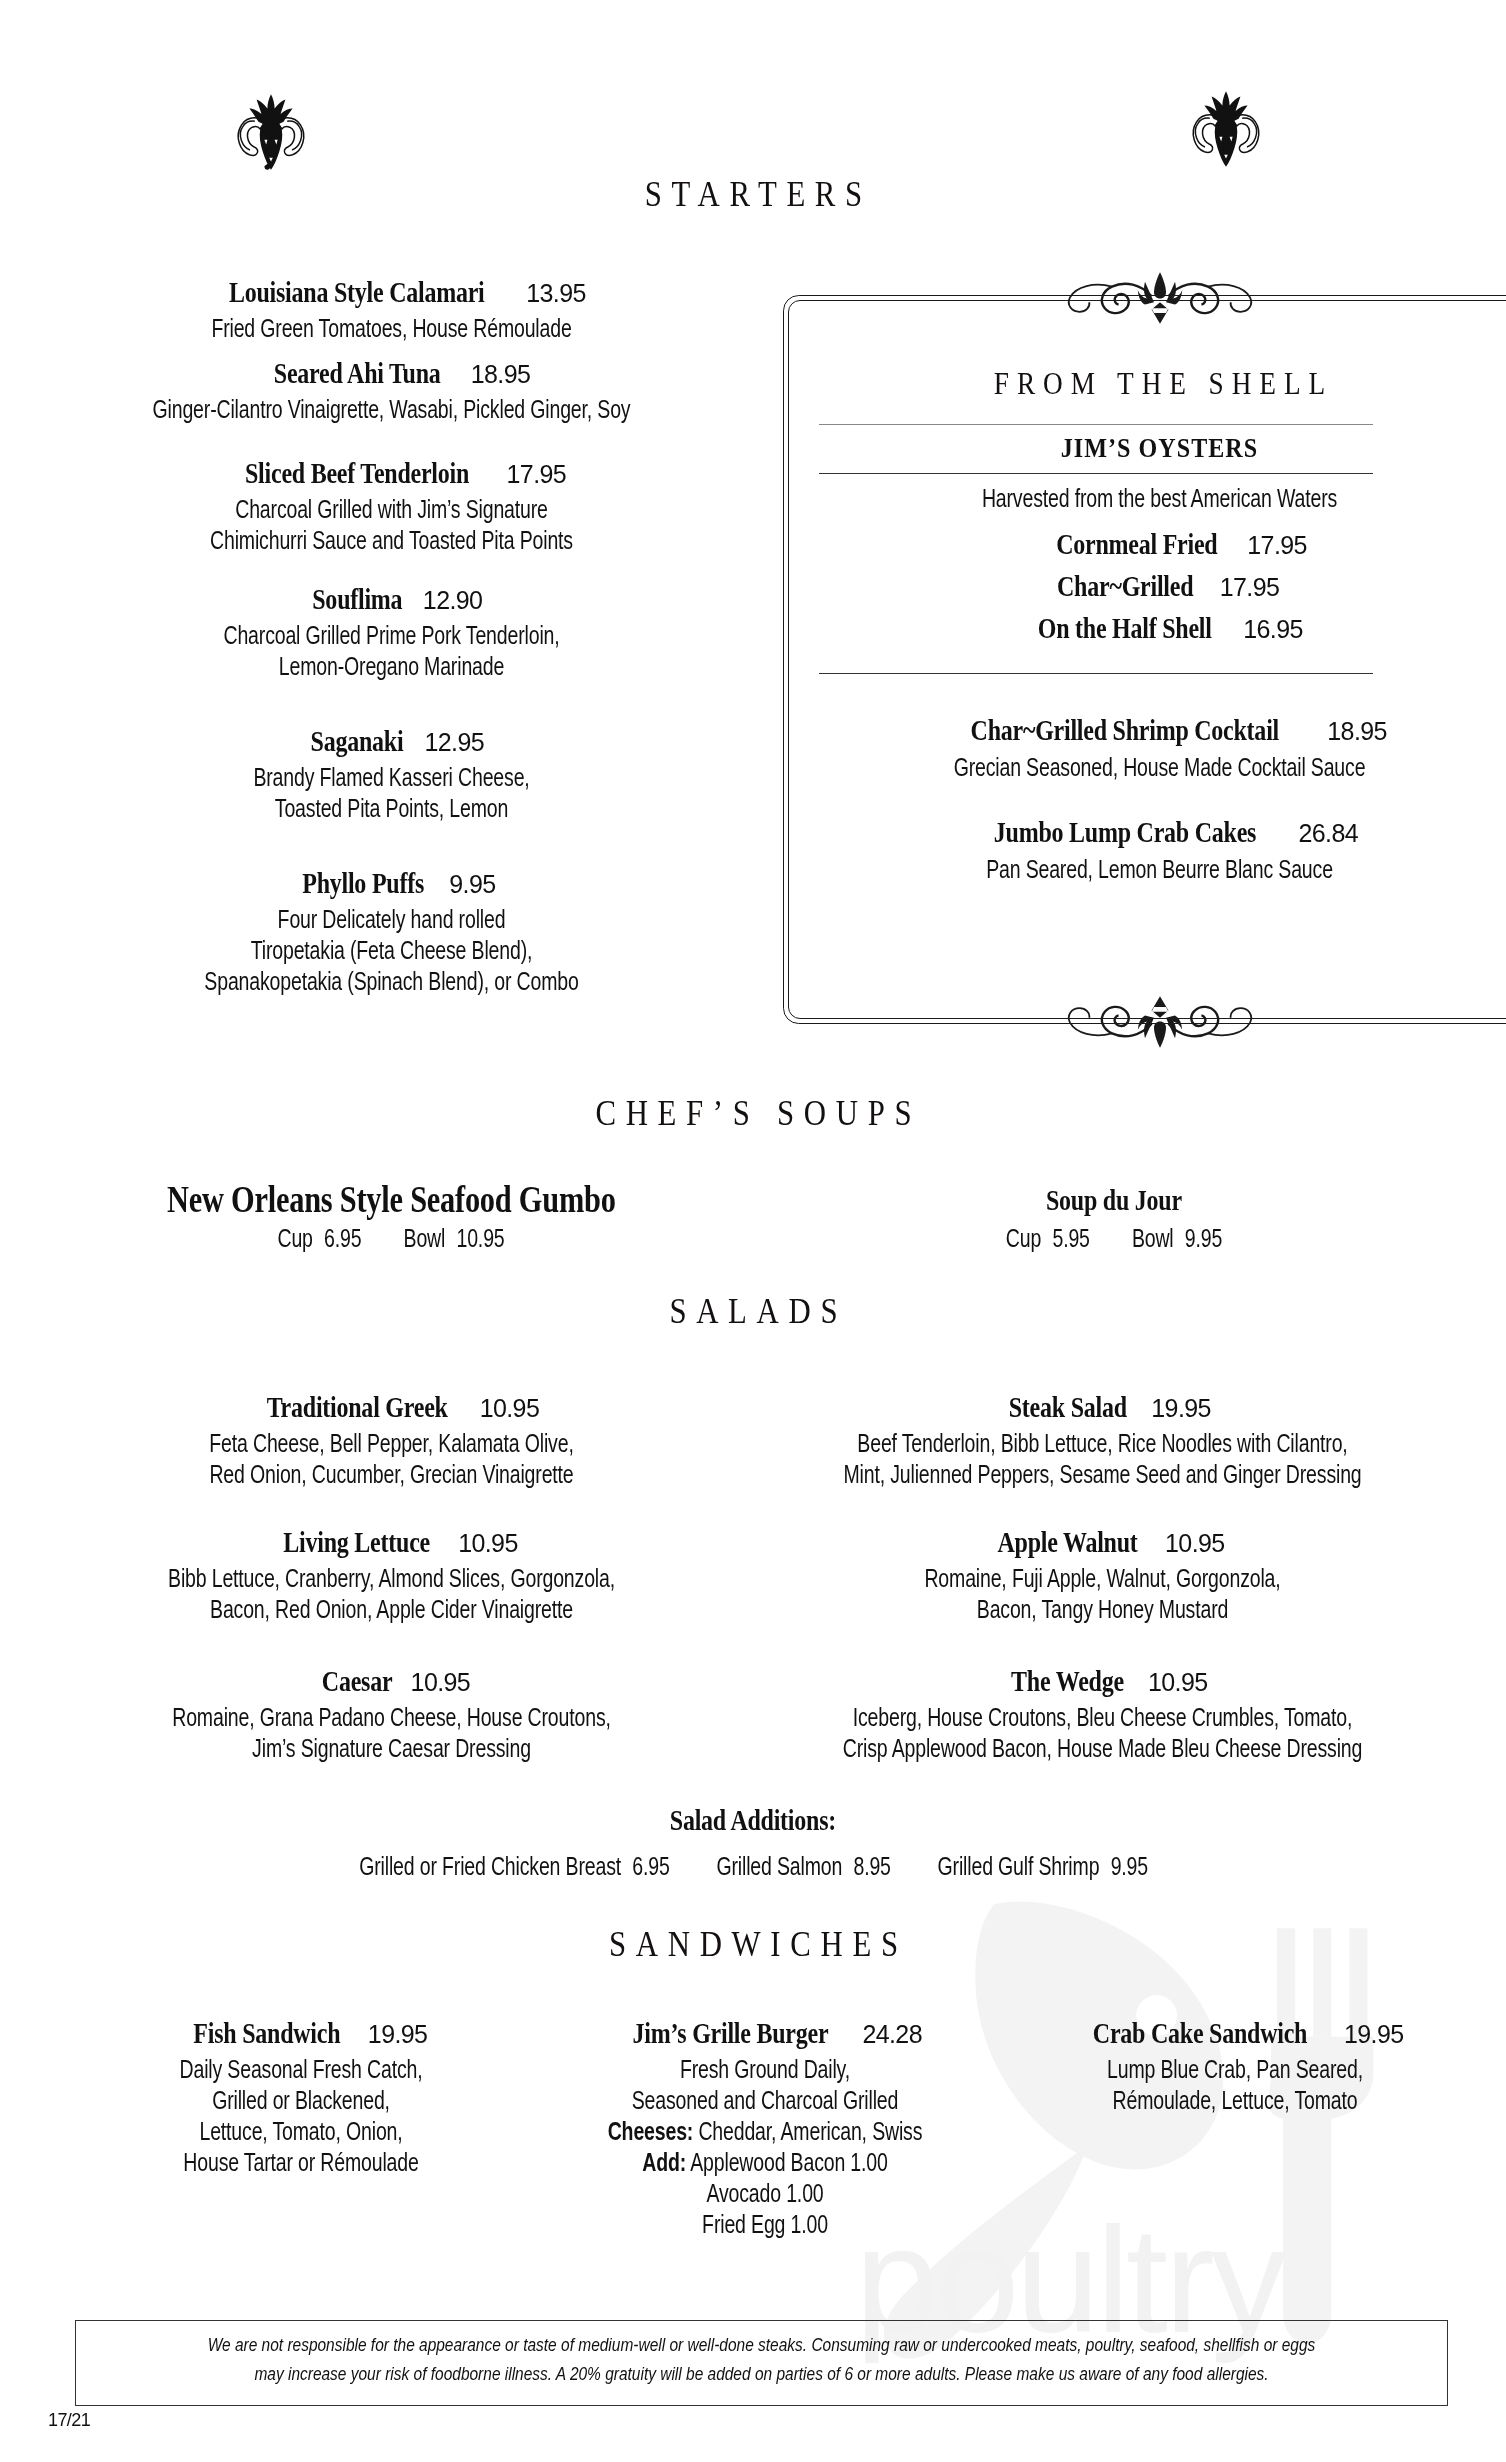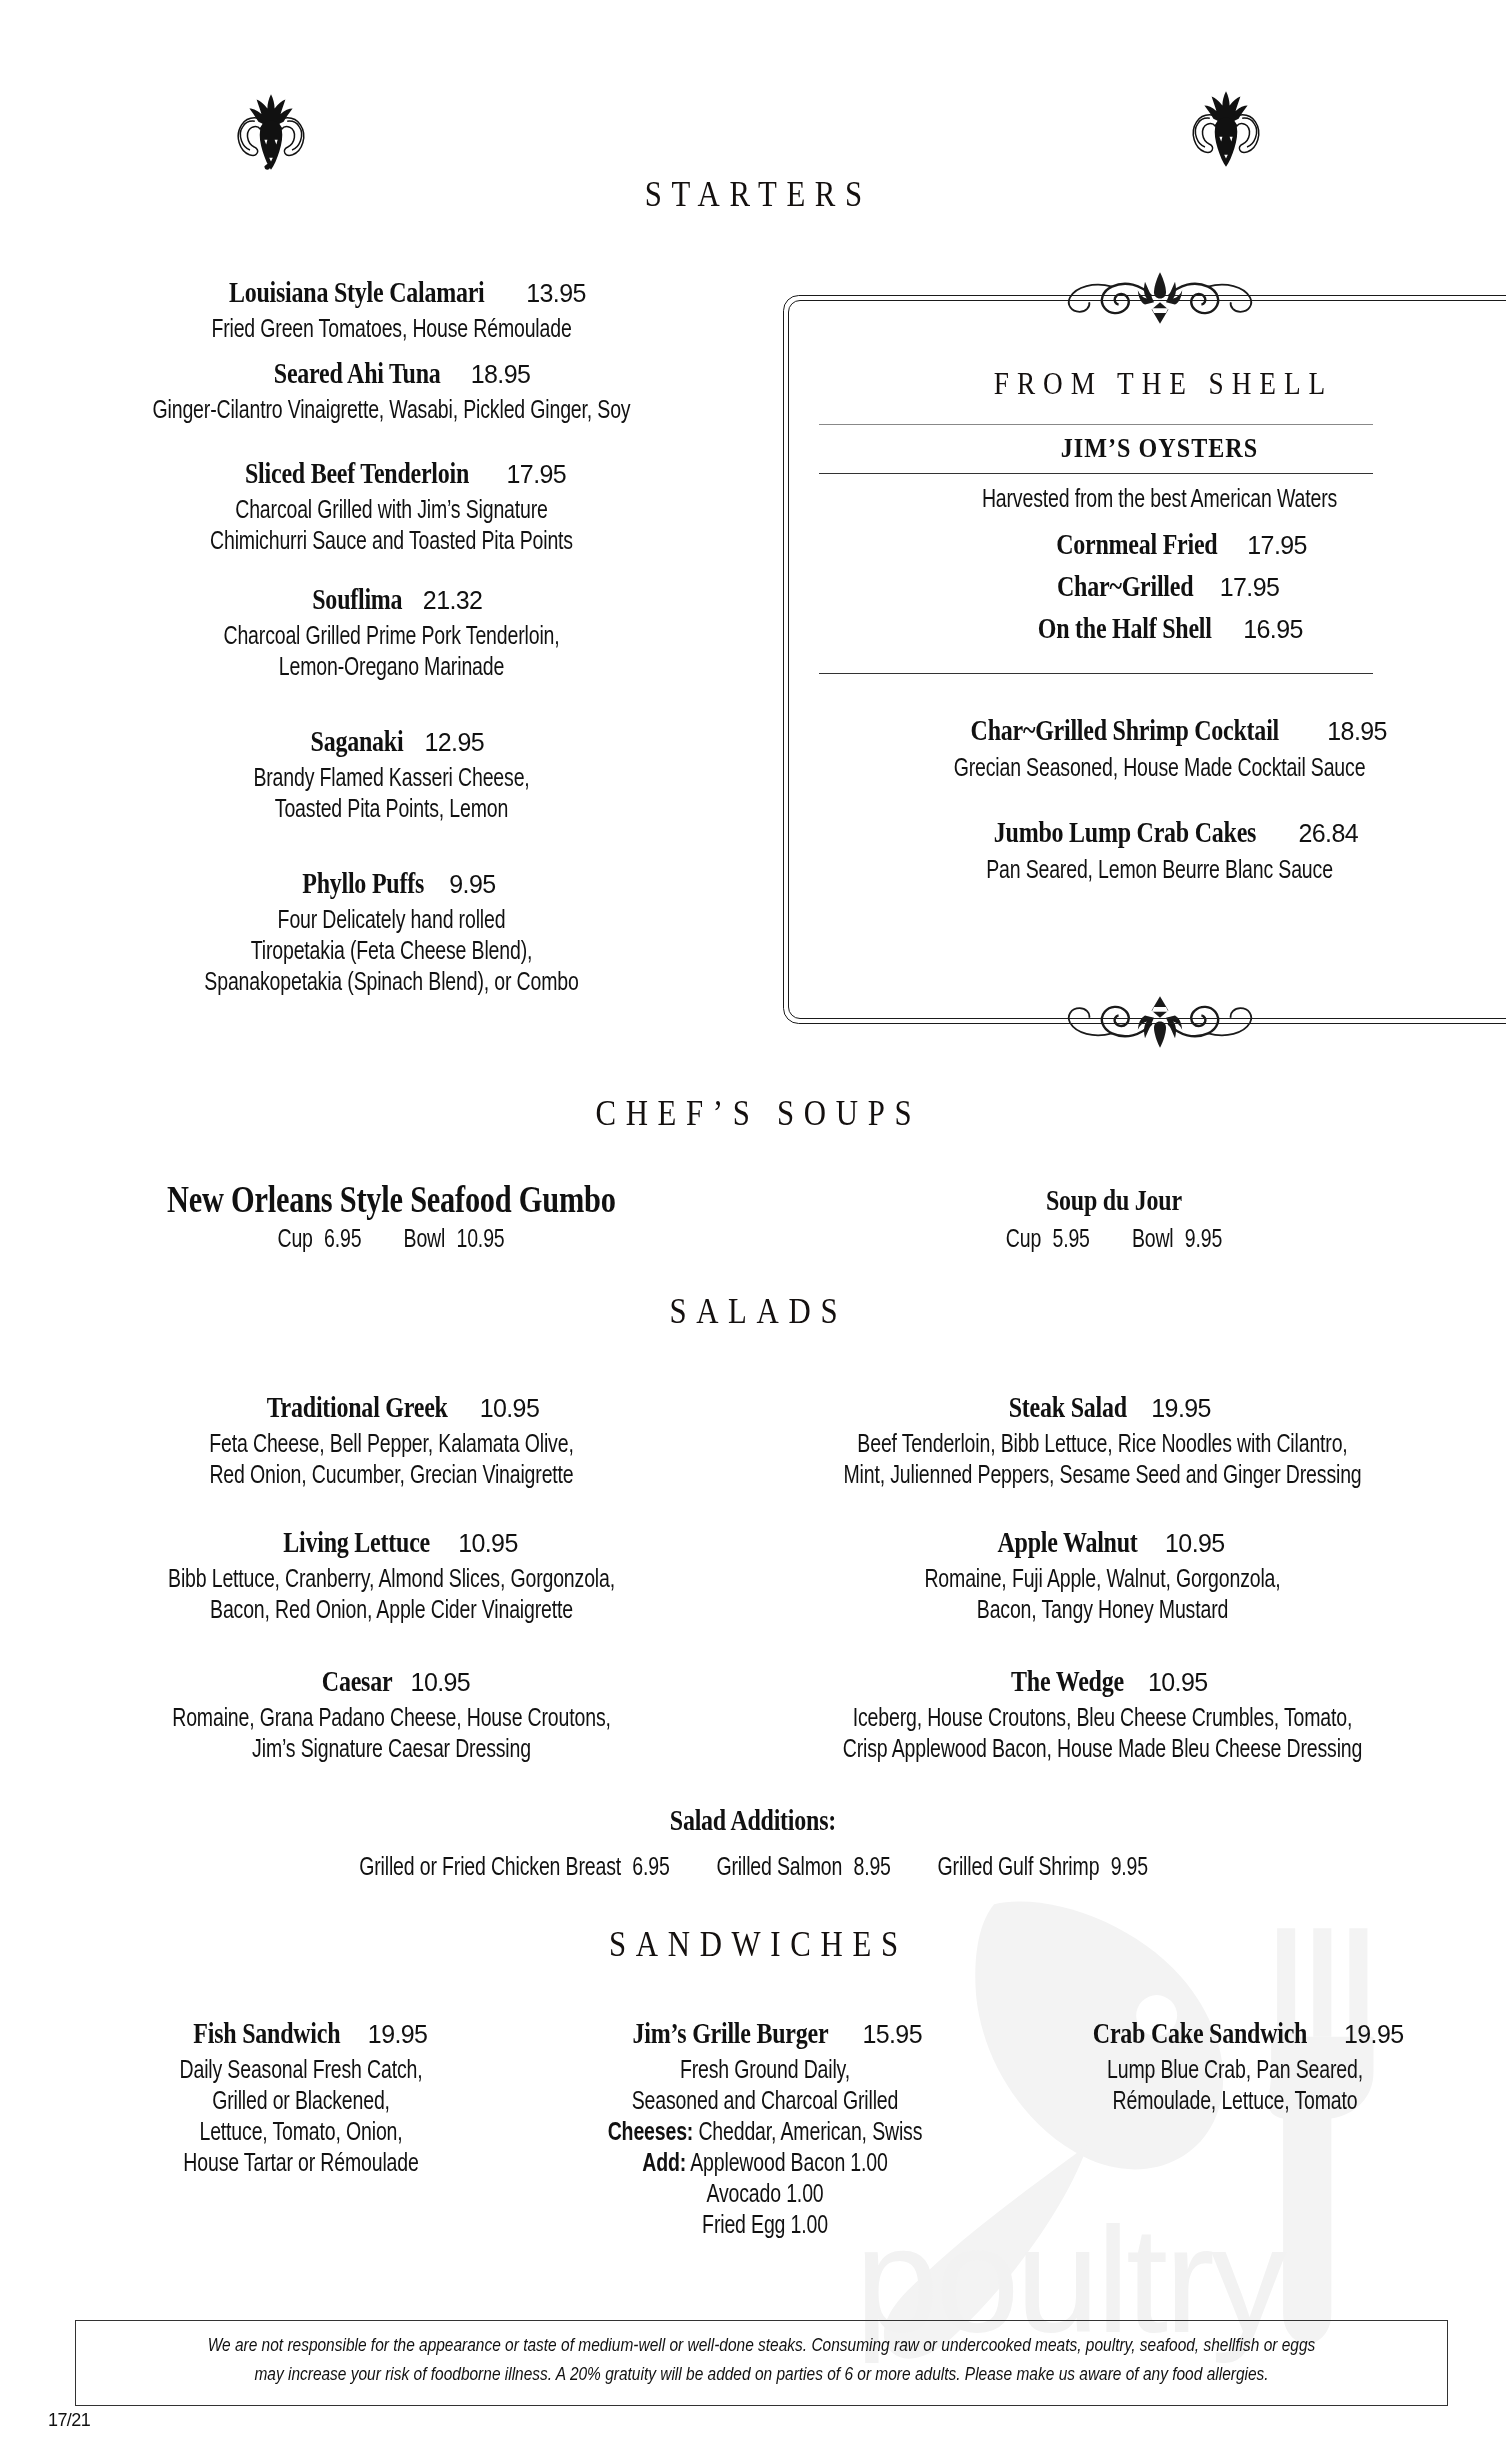--- a/index.html
+++ b/index.html
@@ -155,21 +155,21 @@
 <div class="blk ctr" style="left:60px;top:455px;width:663px;">
   <div style="font-size:30px;line-height:36px;">
     <span class="item-name">Sliced Beef Tenderloin</span><span style="display:inline-block;width:9.6px;"></span><span class="price" style="font-size:25px;">17.95</span>
   </div>
   <div class="desc" style="font-size:25px;line-height:31px;margin-top:2.4px;">Charcoal Grilled with Jim’s Signature</div>
   <div class="desc" style="font-size:25px;line-height:31px;">Chimichurri Sauce and Toasted Pita Points</div>
 </div>
 
 <div class="blk ctr" style="left:60px;top:581px;width:663px;">
   <div style="font-size:30px;line-height:36px;">
-    <span class="item-name">Souflima</span><span style="display:inline-block;width:9.6px;"></span><span class="price" style="font-size:25px;">21.32</span>
+    <span class="item-name">Souflima</span><span style="display:inline-block;width:9.6px;"></span><span class="price" style="font-size:25px;">12.90</span>
   </div>
   <div class="desc" style="font-size:25px;line-height:31px;margin-top:2.4px;">Charcoal Grilled Prime Pork Tenderloin,</div>
   <div class="desc" style="font-size:25px;line-height:31px;">Lemon-Oregano Marinade</div>
 </div>
 
 <div class="blk ctr" style="left:60px;top:723px;width:663px;">
   <div style="font-size:30px;line-height:36px;">
     <span class="item-name">Saganaki</span><span style="display:inline-block;width:9.6px;"></span><span class="price" style="font-size:25px;">12.95</span>
   </div>
   <div class="desc" style="font-size:25px;line-height:31px;margin-top:2.4px;">Brandy Flamed Kasseri Cheese,</div>
@@ -353,21 +353,21 @@
     <span class="item-name">Fish Sandwich</span><span style="display:inline-block;width:9.6px;"></span><span class="price" style="font-size:25px;">19.95</span>
   </div>
   <div class="desc" style="font-size:25px;line-height:31px;margin-top:2.4px;">Daily Seasonal Fresh Catch,</div>
   <div class="desc" style="font-size:25px;line-height:31px;">Grilled or Blackened,</div>
   <div class="desc" style="font-size:25px;line-height:31px;">Lettuce, Tomato, Onion,</div>
   <div class="desc" style="font-size:25px;line-height:31px;">House Tartar or Rémoulade</div>
 </div>
 
 <div class="blk ctr" style="left:524px;top:2015px;width:482px;">
   <div style="font-size:30px;line-height:36px;">
-    <span class="item-name">Jim’s Grille Burger</span><span style="display:inline-block;width:9.6px;"></span><span class="price" style="font-size:25px;">15.95</span>
+    <span class="item-name">Jim’s Grille Burger</span><span style="display:inline-block;width:9.6px;"></span><span class="price" style="font-size:25px;">24.28</span>
   </div>
   <div class="desc" style="font-size:25px;line-height:31px;margin-top:2.4px;">Fresh Ground Daily,</div>
   <div class="desc" style="font-size:25px;line-height:31px;">Seasoned and Charcoal Grilled</div>
   <div class="desc" style="font-size:25px;line-height:31px;"><span style="font-weight:700;">Cheeses:</span><span> Cheddar, American, Swiss</span></div>
   <div class="desc" style="font-size:25px;line-height:31px;"><span style="font-weight:700;">Add:</span><span> Applewood Bacon  1.00</span></div>
   <div class="desc" style="font-size:25px;line-height:31px;">Avocado  1.00</div>
   <div class="desc" style="font-size:25px;line-height:31px;">Fried Egg  1.00</div>
 </div>
 
 <div class="blk ctr" style="left:994px;top:2015px;width:482px;">

